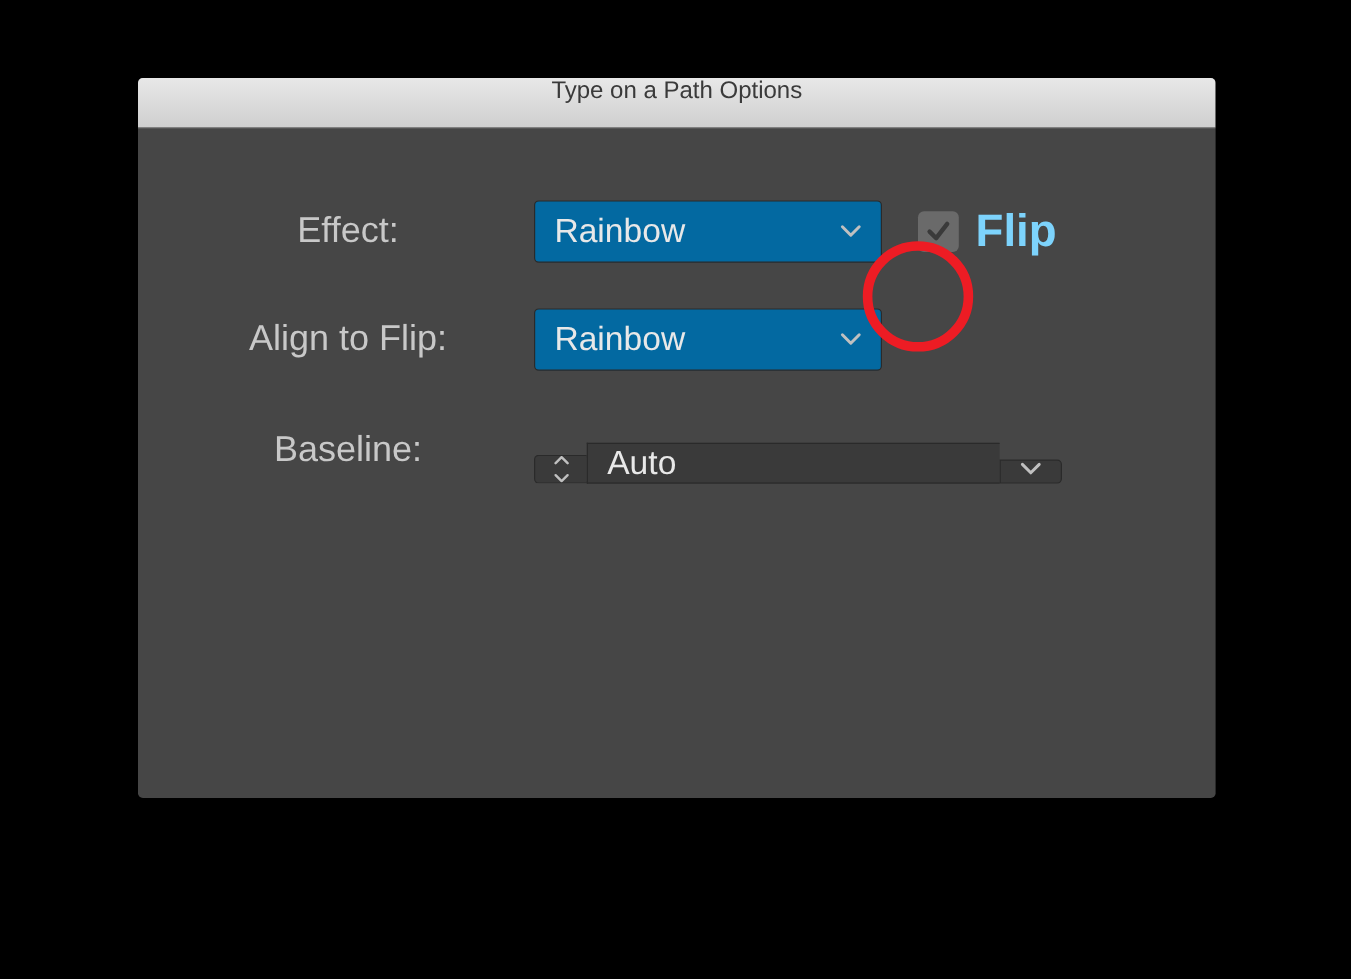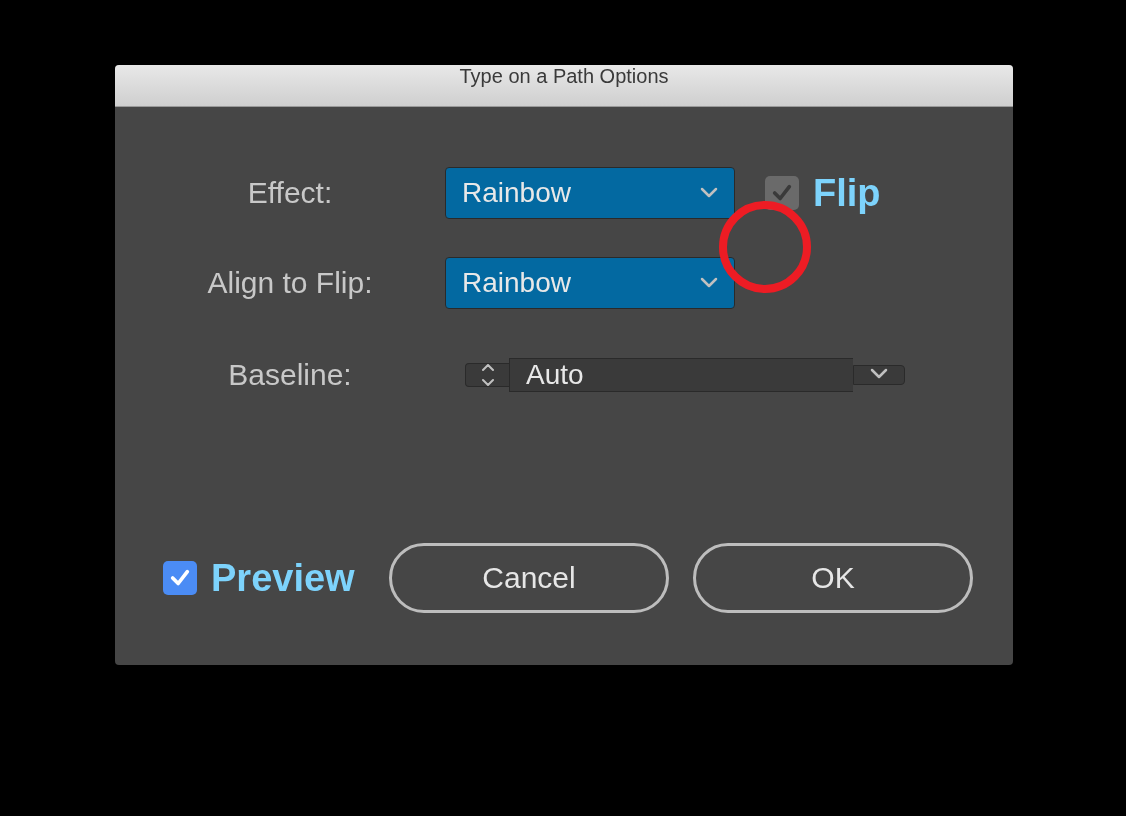--- a/index.html
+++ b/index.html
@@ -111,24 +111,23 @@
       width: 92px;
       height: 92px;
       border: 8px solid #ed1c24;
       border-radius: 50%;
       left: 604px;
       top: 94px;
       pointer-events: none;
     }
     .spinner {
       display: flex;
-      align-items: center;
+      align-items: flex-end;
       width: 440px;
       height: 56px;
-      margin-left: 20px;
     }
     .spinner-arrows {
       width: 44px;
       background: #3a3a3a;
       border: 1px solid #2a2a2a;
       border-right: none;
       border-top-left-radius: 4px;
       border-bottom-left-radius: 4px;
       display: flex;
       flex-direction: column;
@@ -263,32 +262,14 @@
               </svg>
           </span>
         </div>
       </div>
     </div>
 
     <div class="annotation-circle"></div>
 
   </div>
 
-  <div class="button-row">
-    <div class="preview-group">
-      <div class="checkbox blue">
-        <svg viewBox="0 0 24 24">
-            <path d="M4 12 L10 18 L20 5" stroke="#fff" stroke-width="4" fill="none" stroke-linecap="round" stroke-linejoin="round"></path>
-          </svg>
-      </div>
-      <span class="check-label">Preview</span>
-    </div>
-    <div class="buttons">
-      <div class="pill-button">
-        <span>Cancel</span>
-      </div>
-      <div class="pill-button">
-        <span>OK</span>
-      </div>
-    </div>
-  </div>
 
 </div>
 
 </body></html>

